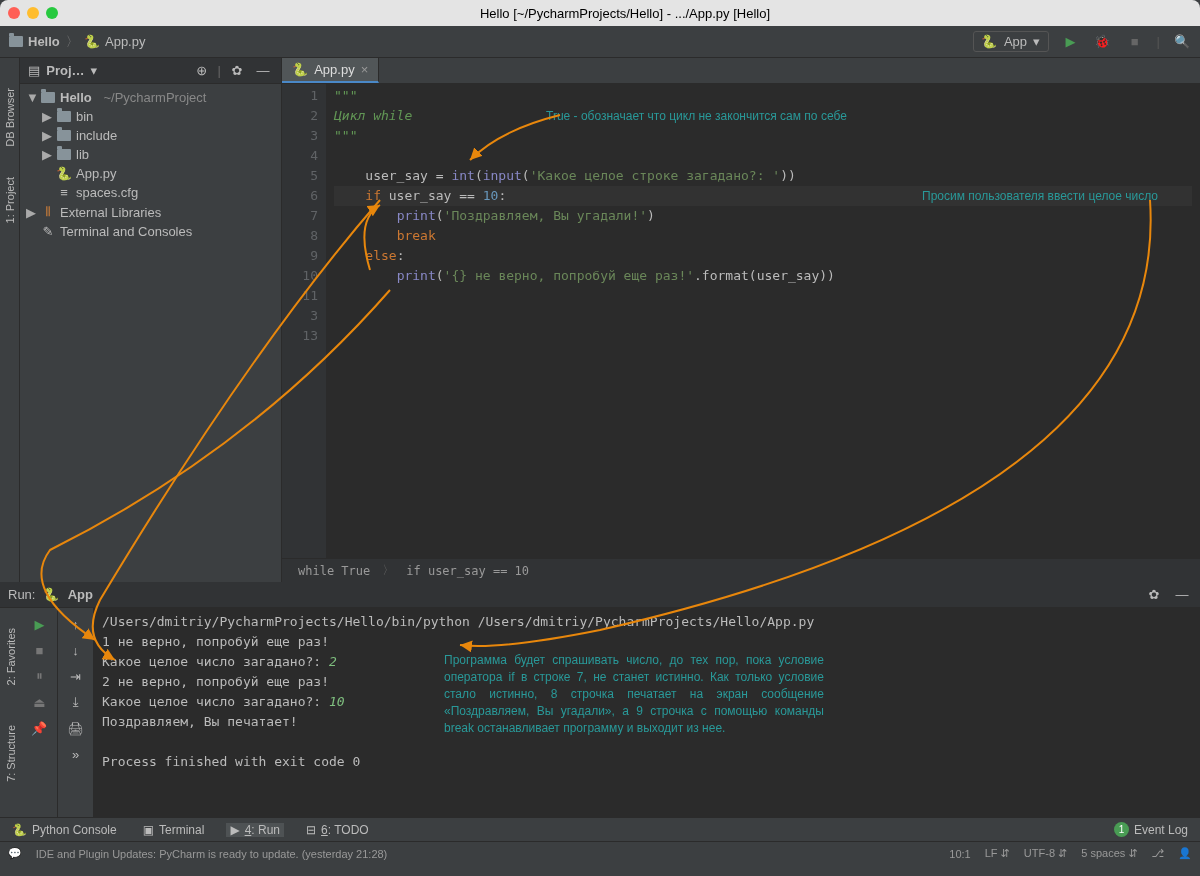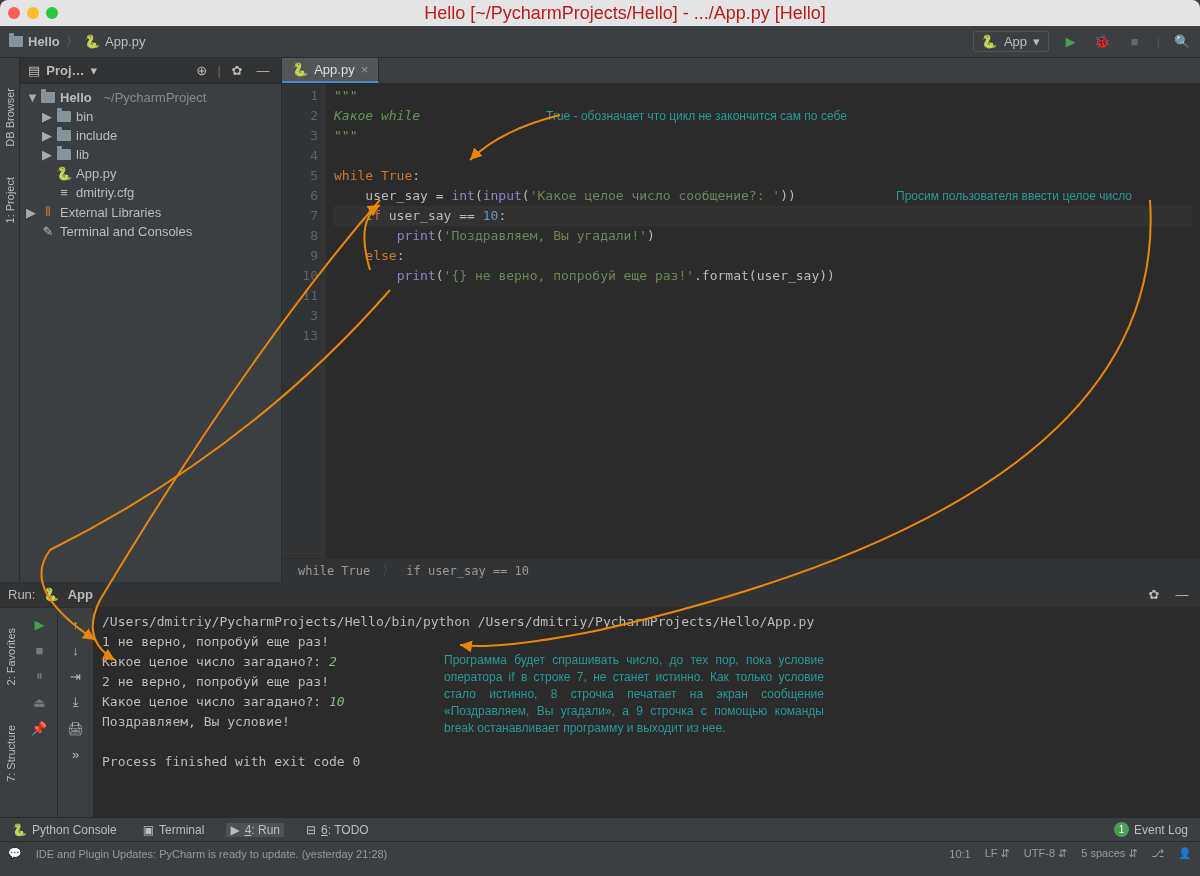--- a/index.html
+++ b/index.html
@@ -1,21 +1,21 @@
 <!DOCTYPE html>
 <html><head>
 <meta charset="utf-8">
 <style>
 * { margin: 0; padding: 0; box-sizing: border-box; }
 body { font-family: -apple-system, "Segoe UI", sans-serif; font-size: 13px; background: #3c3f41; color: #bbbbbb; width: 1200px; height: 876px; overflow: hidden; position: relative; }
 .titlebar { height: 26px; background: #e4e4e4; display: flex; align-items: center; padding: 0 8px; border-radius: 8px 8px 0 0; color: #333; }
 .traffic-lights { display: flex; gap: 7px; }
 .traffic-light { width: 12px; height: 12px; border-radius: 50%; }
 .tl-red { background: #ff5f56; } .tl-yellow { background: #ffbd2e; } .tl-green { background: #27c93f; }
-.titlebar-title { flex: 1; text-align: center; font-size: 18px; color: #b91c1c; }
+.titlebar-title { flex: 1; text-align: center; font-size: 13px; color: #000000; }
 .nav-row { height: 32px; background: #3c3f41; border-bottom: 1px solid #2b2b2b; display: flex; align-items: center; padding: 0 8px; gap: 6px; }
 .breadcrumb { display: flex; align-items: center; gap: 6px; flex: 1; }
 .bc-item { display: flex; align-items: center; gap: 4px; color: #bbb; }
 .bc-sep { color: #777; }
 .nav-right { display: flex; align-items: center; gap: 12px; }
 .run-config { display: flex; align-items: center; gap: 6px; border: 1px solid #555; border-radius: 3px; padding: 2px 8px; }
 .icon-btn { width: 20px; height: 20px; display: flex; align-items: center; justify-content: center; cursor: pointer; }
 .main-area { display: flex; height: 524px; }
 .left-rail { width: 20px; background: #3c3f41; border-right: 1px solid #2b2b2b; display: flex; flex-direction: column; align-items: center; gap: 30px; padding-top: 10px; }
 .rail-text { writing-mode: vertical-rl; transform: rotate(180deg); font-size: 11px; color: #bbb; cursor: pointer; }
@@ -150,21 +150,21 @@
           <span>lib</span>
         </div>
       <div class="tree-item tree-indent-1">
           <span class="tree-arrow"></span>
           <span class="tree-icon">🐍</span>
           <span>App.py</span>
         </div>
       <div class="tree-item tree-indent-1">
           <span class="tree-arrow"></span>
           <span class="tree-icon">≡</span>
-          <span>dmitriy.cfg</span>
+          <span>spaces.cfg</span>
         </div>
       <div class="tree-item">
           <span class="tree-arrow">▶</span>
           <span class="tree-icon" style="color:#c77b3a">⫴</span>
           <span>External Libraries</span>
         </div>
       <div class="tree-item">
           <span class="tree-arrow"></span>
           <span class="tree-icon">✎</span>
           <span>Terminal and Consoles</span>
@@ -191,33 +191,33 @@
           <div>7</div>
           <div>8</div>
           <div>9</div>
           <div>10</div>
           <div>11</div>
           <div>3</div>
           <div>13</div>
         </div>
       <div class="code-lines" id="codelines">
         <div class="line"><span class="cm-docstring">"""</span></div>
-        <div class="line"><span class="cm-docstring">Какое while</span></div>
+        <div class="line"><span class="cm-docstring">Цикл while</span></div>
         <div class="line"><span class="cm-docstring">"""</span></div>
         <div class="line"></div>
-        <div class="line"><span class="cm-keyword">while </span><span class="cm-keyword">True</span>:</div>
-        <div class="line">    user_say = <span class="cm-builtin">int</span>(<span class="cm-builtin">input</span>(<span class="cm-string">'Какое целое число сообщение?: '</span>))</div>
+        <div class="line">    user_say = <span class="cm-builtin">int</span>(<span class="cm-builtin">input</span>(<span class="cm-string">'Какое целое строке загадано?: '</span>))</div>
         <div class="line highlight">    <span class="cm-keyword">if</span> user_say == <span class="cm-number">10</span>:</div>
         <div class="line">        <span class="cm-builtin">print</span>(<span class="cm-string">'Поздравляем, Вы угадали!'</span>)</div>
+        <div class="line">        <span class="cm-keyword">break</span></div>
         <div class="line">    <span class="cm-keyword">else</span>:</div>
         <div class="line">        <span class="cm-builtin">print</span>(<span class="cm-string">'{} не верно, попробуй еще раз!'</span>.format(user_say))</div>
         <div class="line"></div>
         <div class="line"></div>
         <div class="annotation" style="top:22px; left:220px">True - обозначает что цикл не закончится сам по себе</div>
-        <div class="annotation" style="top:102px; left:570px">Просим пользователя ввести целое число</div>
+        <div class="annotation" style="top:102px; left:596px">Просим пользователя ввести целое число</div>
       </div>
     </div>
     <div class="breadcrumb-bar">
       <span>while True</span>
       <span style="color:#666">〉</span>
       <span>if user_say == 10</span>
     </div>
   </div>
 </div>
 
@@ -249,21 +249,21 @@
       <span class="icon-btn">⤓</span>
       <span class="icon-btn">🖨</span>
       <span class="icon-btn">»</span>
     </div>
     <div class="console">
       <div>/Users/dmitriy/PycharmProjects/Hello/bin/python /Users/dmitriy/PycharmProjects/Hello/App.py</div>
       <div><span>1</span><span> не верно, попробуй еще раз!</span></div>
       <div><span>Какое целое число загадано?: </span><span class="user-input">2</span></div>
       <div><span>2</span><span> не верно, попробуй еще раз!</span></div>
       <div><span>Какое целое число загадано?: </span><span class="user-input">10</span></div>
-      <div>Поздравляем, Вы условие!</div>
+      <div>Поздравляем, Вы печатает!</div>
       <div>&nbsp;</div>
       <div>Process finished with exit code 0</div>
       <div class="console-annot" style="top:44px; left:350px">Программа будет спрашивать число, до тех пор, пока условие оператора if в строке 7, не станет истинно. Как только условие стало истинно, 8 строчка печатает на экран сообщение «Поздравляем, Вы угадали», а 9 строчка с помощью команды break останавливает программу и выходит из нее.</div>
     </div>
   </div>
 </div>
 
 <div class="bottom-tabs">
   <span class="bottom-tab">
       <span>🐍</span>

